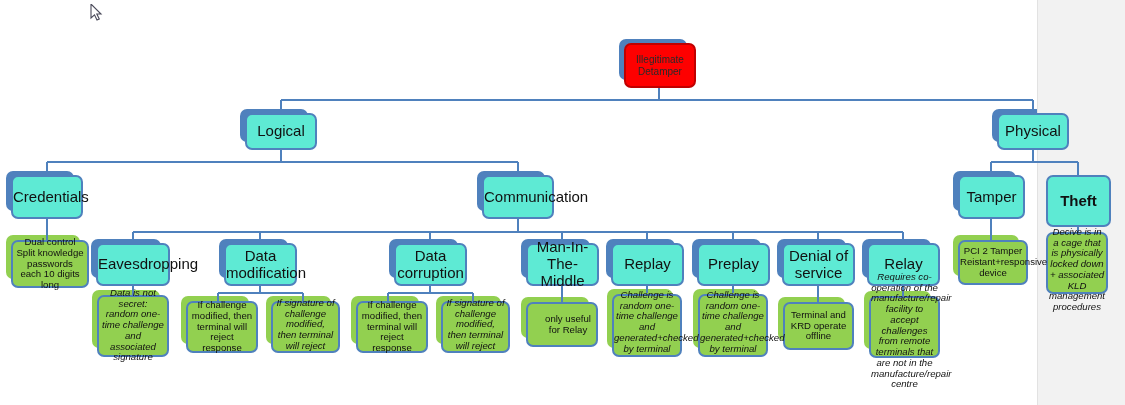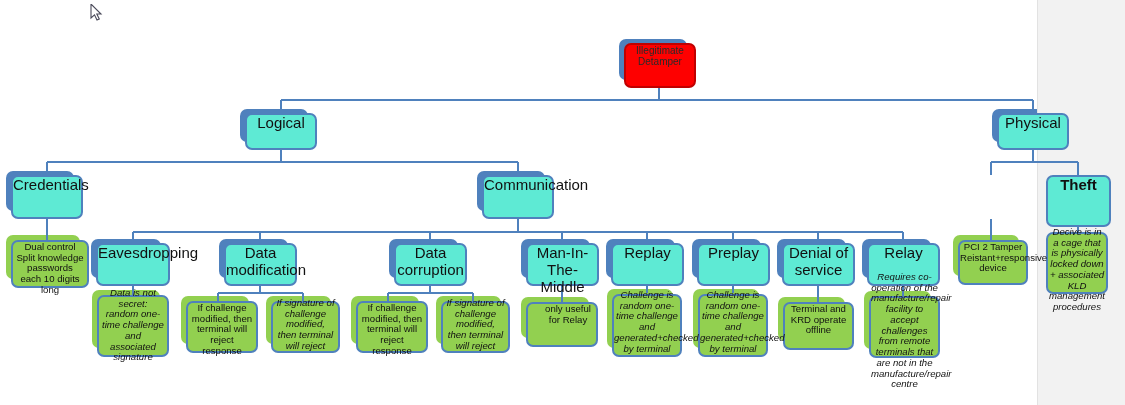--- a/index.html
+++ b/index.html
@@ -18,21 +18,21 @@
     background:#f2f2f2;border-left:1px solid #e2e2e2;
   }
 
   
   svg.links{position:absolute;left:0;top:0;width:1125px;height:405px;pointer-events:none;}
 
   
   .node{
     position:absolute;
     box-sizing:border-box;
-    display:flex;justify-content:center;
+    display:flex;align-items:center;justify-content:center;
     text-align:center;
     color:#111111;
     line-height:1.12;
     border-radius:7px;
   }
   
   .node::before{
     content:"";
     position:absolute;
     left:-7px;top:-6px;
@@ -154,20 +154,23 @@
   </div>
 
   <div class="node n-branch" style="left:11px;top:175px;width:72px;height:44px;">
     <span>Credentials</span>
   </div>
 
   <div class="node n-branch" style="left:482px;top:175px;width:72px;height:44px;">
     <span>Communication</span>
   </div>
 
+  <div class="node n-branch" style="left:958px;top:175px;width:67px;height:44px;">
+    <span>Tamper</span>
+  </div>
 
   <div class="node n-branch" style="left:1046px;top:175px;width:65px;height:52px;font-weight:bold;">
     <span>Theft</span>
   </div>
 
   <div class="node n-branch" style="left:96px;top:243px;width:74px;height:43px;">
     <span>Eavesdropping</span>
   </div>
 
   <div class="node n-branch" style="left:224px;top:243px;width:73px;height:43px;">

